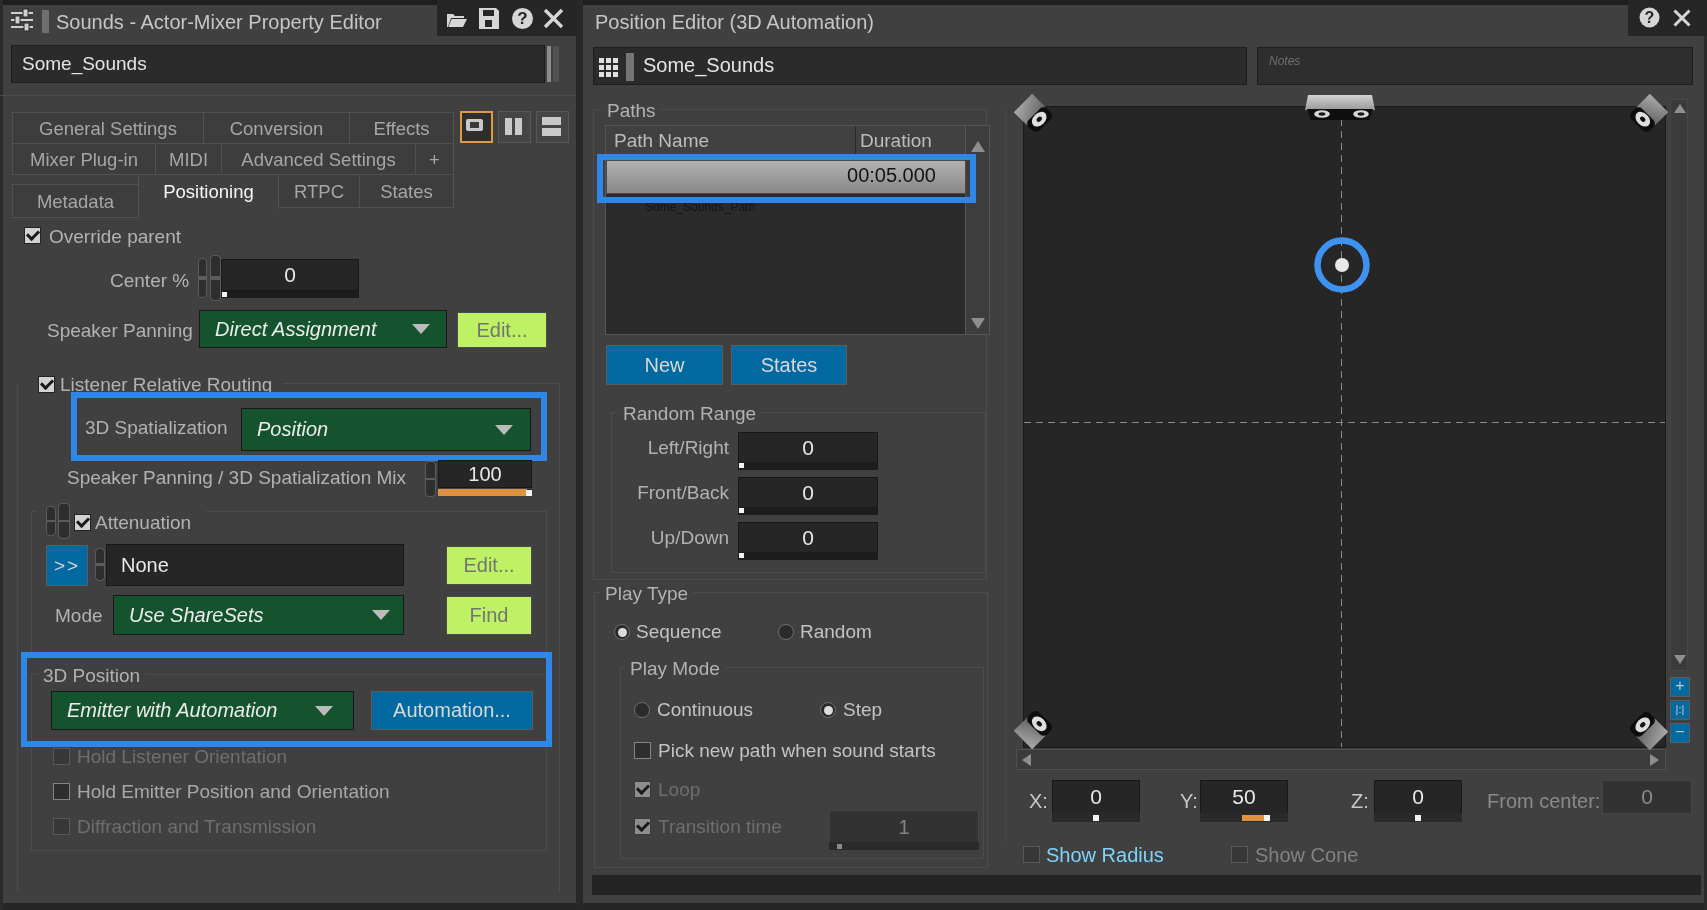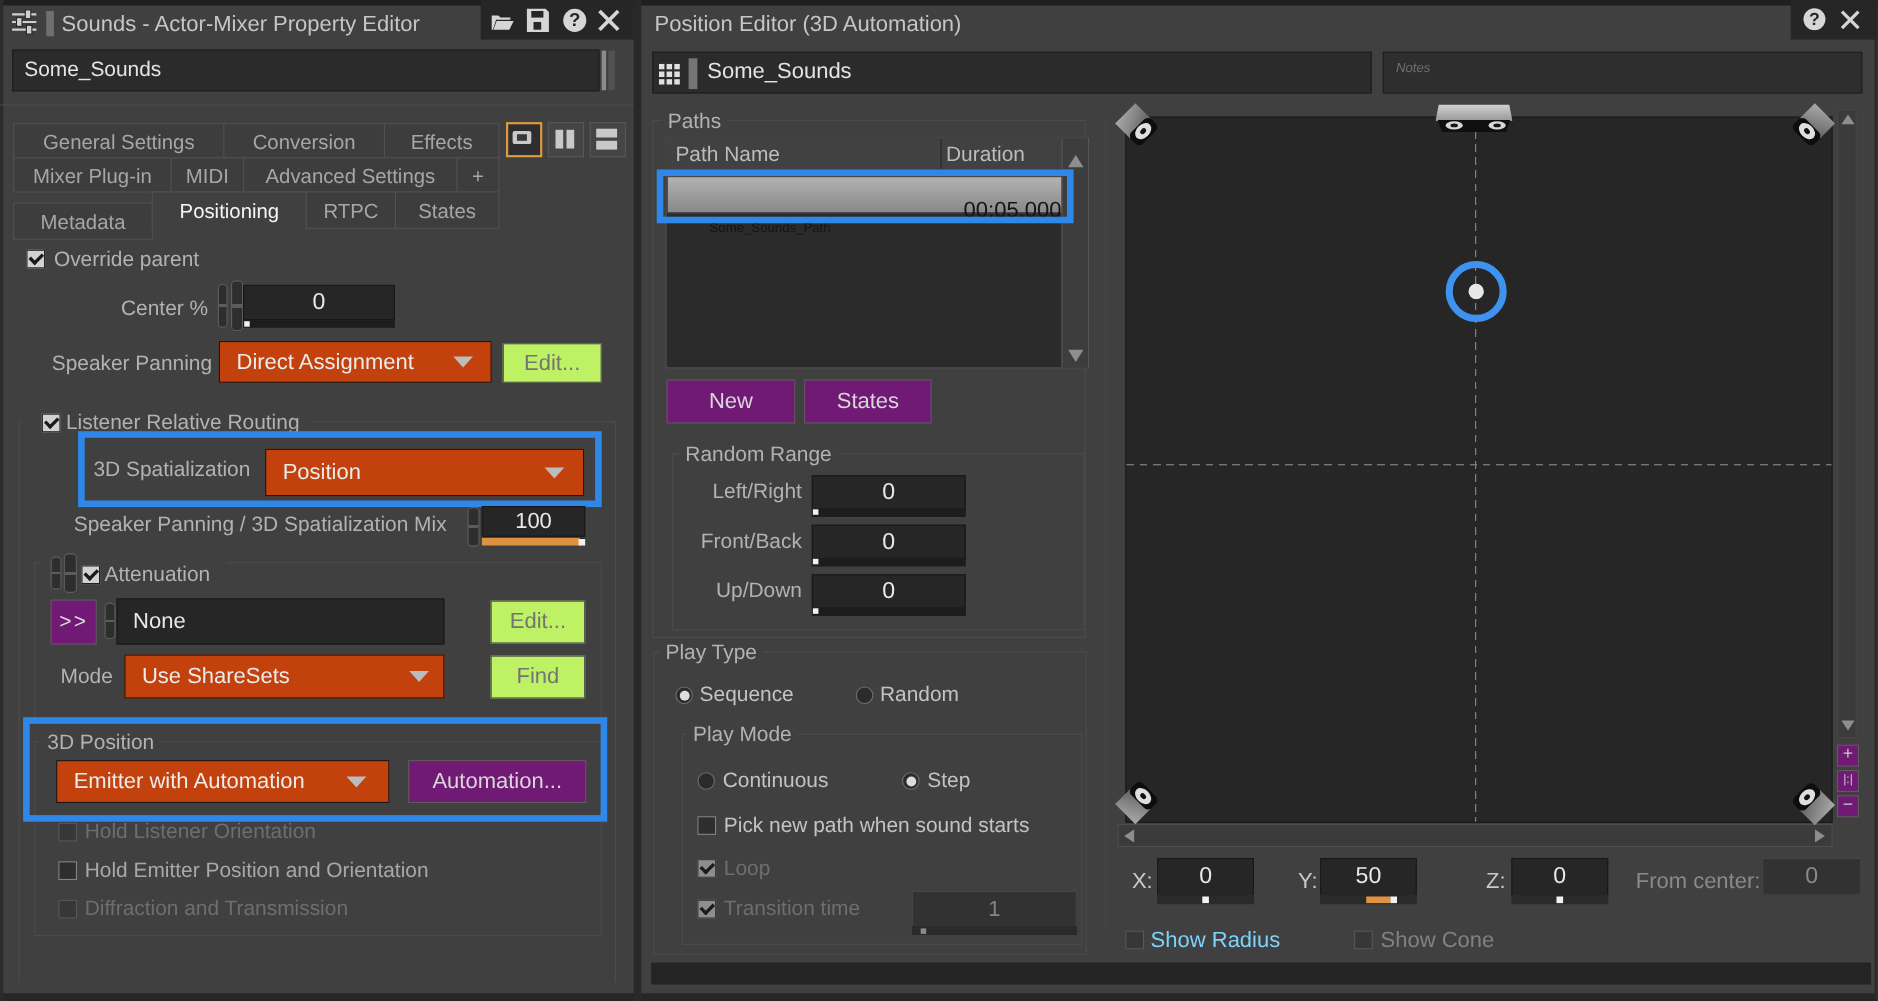--- a/index.html
+++ b/index.html
@@ -1,23 +1,23 @@
 <!DOCTYPE html>
 <html><head>
 <meta charset="utf-8">
 <style>
 html,body{margin:0;padding:0;}
 body{width:1707px;height:910px;background:#404040;font-family:"Liberation Sans",sans-serif;overflow:hidden;position:relative;}
 .a{position:absolute;}
 .lbl{position:absolute;color:#b2b2b2;font-size:19px;white-space:nowrap;}
 .dis{color:#6e6e6e;}
 .in{position:absolute;background:#262626;border:1px solid #181818;color:#e8e8e8;text-align:center;font-size:21px;}
-.btn{position:absolute;background:#701a75;border:1px solid #5c5c5c;color:#d8d8d8;text-align:center;font-size:20px;white-space:nowrap;}
+.btn{position:absolute;background:#0369a1;border:1px solid #5c5c5c;color:#d8d8d8;text-align:center;font-size:20px;white-space:nowrap;}
 .btn.bdis{color:#747474;background:#bef264;border-color:#4c4c4c;}
-.dd{position:absolute;background:#c2410c;border:1px solid #181818;color:#ececec;font-size:20px;white-space:nowrap;}
+.dd{position:absolute;background:#14532d;border:1px solid #181818;color:#ececec;font-size:20px;white-space:nowrap;font-style:italic;}
 .arr{position:absolute;width:0;height:0;border-left:9px solid transparent;border-right:9px solid transparent;border-top:10px solid #bcbcbc;}
 .gb{position:absolute;border:1px solid #4c4c4c;}
 .gbl{position:absolute;background:#404040;color:#b2b2b2;font-size:19px;padding:0 5px;white-space:nowrap;}
 .cb{position:absolute;width:15px;height:15px;}
 .cbon{background:#d2d2d2;border:1px solid #232323;}
 .cboff{background:#2e2e2e;border:1px solid #848484;}
 .cbdon{background:#8e8e8e;border:1px solid #3a3a3a;}
 .cbdoff{background:#373737;border:1px solid #585858;}
 .chk{position:absolute;left:2px;top:2px;width:9px;height:5px;border-left:3px solid #1a1a1a;border-bottom:3px solid #1a1a1a;transform:rotate(-45deg);}
 .rad{position:absolute;width:14px;height:14px;border-radius:50%;background:#2b2b2b;border:1px solid #6e6e6e;}
@@ -205,21 +205,21 @@
 <div class="a" style="left:606px;top:126px;width:383px;height:29px;background:#414141;border-bottom:1px solid #2a2a2a;box-sizing:border-box;"></div>
 <div class="a" style="left:614px;top:130px;color:#bcbcbc;font-size:19px;">Path Name</div>
 <div class="a" style="left:860px;top:130px;color:#bcbcbc;font-size:19px;">Duration</div>
 <div class="a" style="left:855px;top:126px;width:1px;height:28px;background:#2a2a2a;"></div>
 <div class="a" style="left:965px;top:126px;width:24px;height:208px;background:#3d3d3d;border-left:1px solid #565656;box-sizing:border-box;"></div>
 <div class="tri" style="left:971px;top:141px;border-left:7px solid transparent;border-right:7px solid transparent;border-bottom:11px solid #8e8e8e;"></div>
 <div class="tri" style="left:971px;top:318px;border-left:7px solid transparent;border-right:7px solid transparent;border-top:11px solid #8e8e8e;"></div>
 
 <div class="a" style="left:606px;top:160px;width:360px;height:34px;background:linear-gradient(#b2b2b2,#888888);border:1px solid #4a4a4a;box-sizing:border-box;"></div>
 <div class="a" style="left:645px;top:164px;color:#141414;font-size:12px;margin-top:36px;">Some_Sounds_Path</div>
-<div class="a" style="left:868px;top:164px;width:97px;color:#141414;font-size:20px;text-align:right;margin-top:16px;">00:05.000</div>
+<div class="a" style="left:839px;top:164px;width:97px;color:#141414;font-size:20px;text-align:right;">00:05.000</div>
 <div class="a" style="left:597px;top:154px;width:379px;height:49px;border:6px solid #2f87e8;box-sizing:border-box;"></div>
 
 <div class="btn" style="left:606px;top:345px;width:115px;height:38px;line-height:38px;">New</div>
 <div class="btn" style="left:731px;top:345px;width:114px;height:38px;line-height:38px;">States</div>
 
 <div class="gb" style="left:611px;top:412px;width:373px;height:159px;"></div>
 <div class="gbl" style="left:618px;top:403px;">Random Range</div>
 <div class="lbl" style="left:642px;top:437px;width:87px;text-align:right;">Left/Right</div>
 <div class="in" style="left:738px;top:432px;width:138px;height:30px;line-height:30px;">0</div>
 <div class="strip" style="left:738px;top:462px;width:140px;height:8px;">

